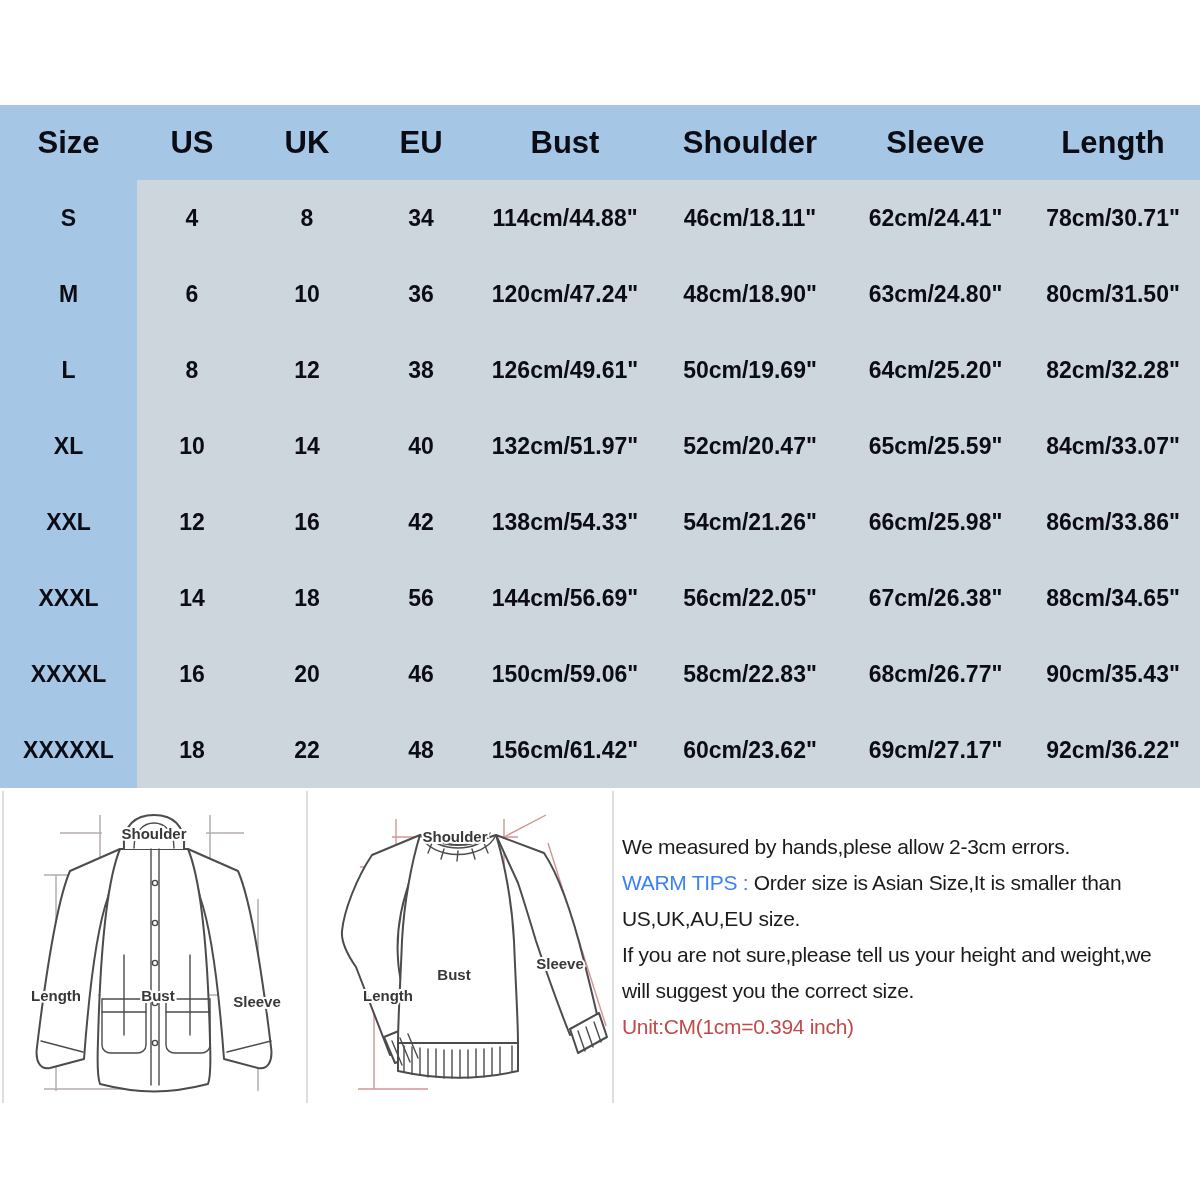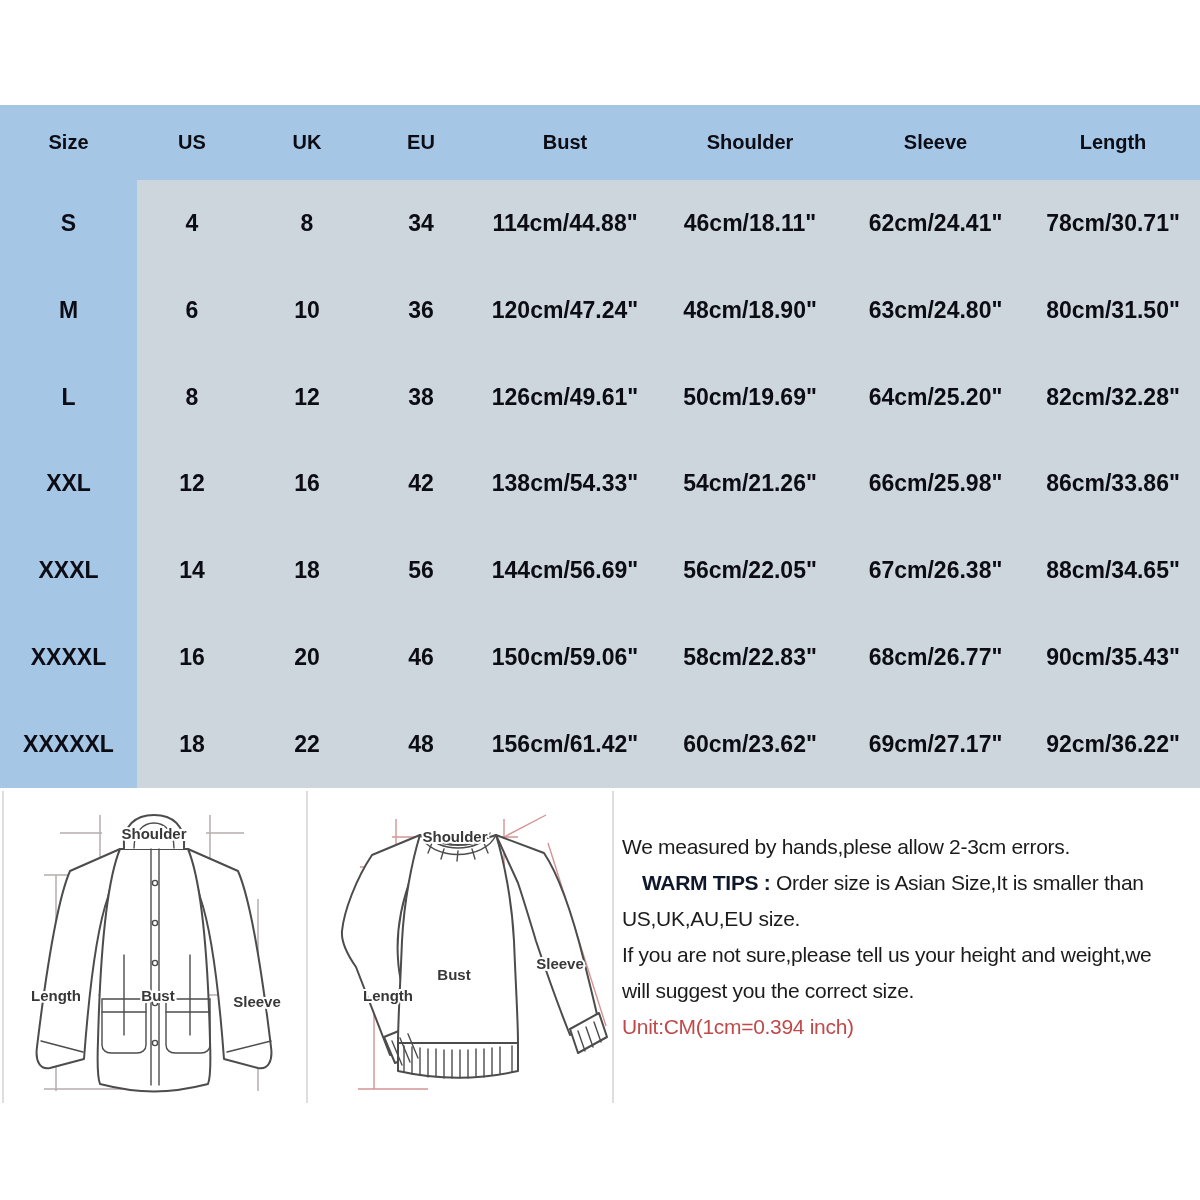--- a/index.html
+++ b/index.html
@@ -9,21 +9,21 @@
   }
 
   
   table.size-chart{
     position:absolute;top:105px;left:0;width:1200px;height:683px;
     border-collapse:collapse;table-layout:fixed;
   }
   table.size-chart thead tr{height:75px;}
   table.size-chart tbody tr{height:76px;}
   table.size-chart th{
-    background:#a6c6e6;color:#0c0c14;font-size:20px;font-weight:bold;
+    background:#a6c6e6;color:#0c0c14;font-size:31px;font-weight:bold;
     text-align:center;vertical-align:middle;padding:0;
   }
   table.size-chart td{
     background:#cdd5dd;color:#0c0c14;font-size:23px;font-weight:bold;
     text-align:center;vertical-align:middle;padding:0;
   }
   table.size-chart td.size-col{background:#a6c6e6;}
 
   
   .rule-top{position:absolute;left:2px;top:791px;width:1196px;height:0;border-top:2px solid #d8dadc;}
@@ -37,21 +37,21 @@
   .garment-thin{stroke:#4c4c4c;stroke-width:1.4;fill:none;stroke-linecap:round;}
   .measure-gray{stroke:#b6adad;stroke-width:1.5;fill:none;}
   .measure-pink{stroke:#d49494;stroke-width:1.4;fill:none;}
   .diagram-label{
     font-family:"Liberation Sans", sans-serif;font-size:15px;font-weight:bold;fill:#383838;
     text-anchor:middle;paint-order:stroke;stroke:#ffffff;stroke-width:4px;
   }
 
   
   .note{margin:0;font-size:21px;line-height:36px;color:#1b1b1b;letter-spacing:-0.3px;white-space:nowrap;}
-  .note .warm-label{color:#0f172a;font-weight:bold;margin-left:20px;}
+  .note .warm-label{color:#3b82f6;font-weight:normal;}
   .advice{}
   .note.unit{color:#c04a4a;}
 </style>
 </head>
 <body>
 
 <div class="screen">
 
   <table class="size-chart">
     <colgroup>
@@ -101,20 +101,30 @@
         <td class="size-col">L</td>
         <td>8</td>
         <td>12</td>
         <td>38</td>
         <td>126cm/49.61"</td>
         <td>50cm/19.69"</td>
         <td>64cm/25.20"</td>
         <td>82cm/32.28"</td>
       </tr>
       <tr>
+        <td class="size-col">XL</td>
+        <td>10</td>
+        <td>14</td>
+        <td>40</td>
+        <td>132cm/51.97"</td>
+        <td>52cm/20.47"</td>
+        <td>65cm/25.59"</td>
+        <td>84cm/33.07"</td>
+      </tr>
+      <tr>
         <td class="size-col">XXL</td>
         <td>12</td>
         <td>16</td>
         <td>42</td>
         <td>138cm/54.33"</td>
         <td>54cm/21.26"</td>
         <td>66cm/25.98"</td>
         <td>86cm/33.86"</td>
       </tr>
       <tr>

